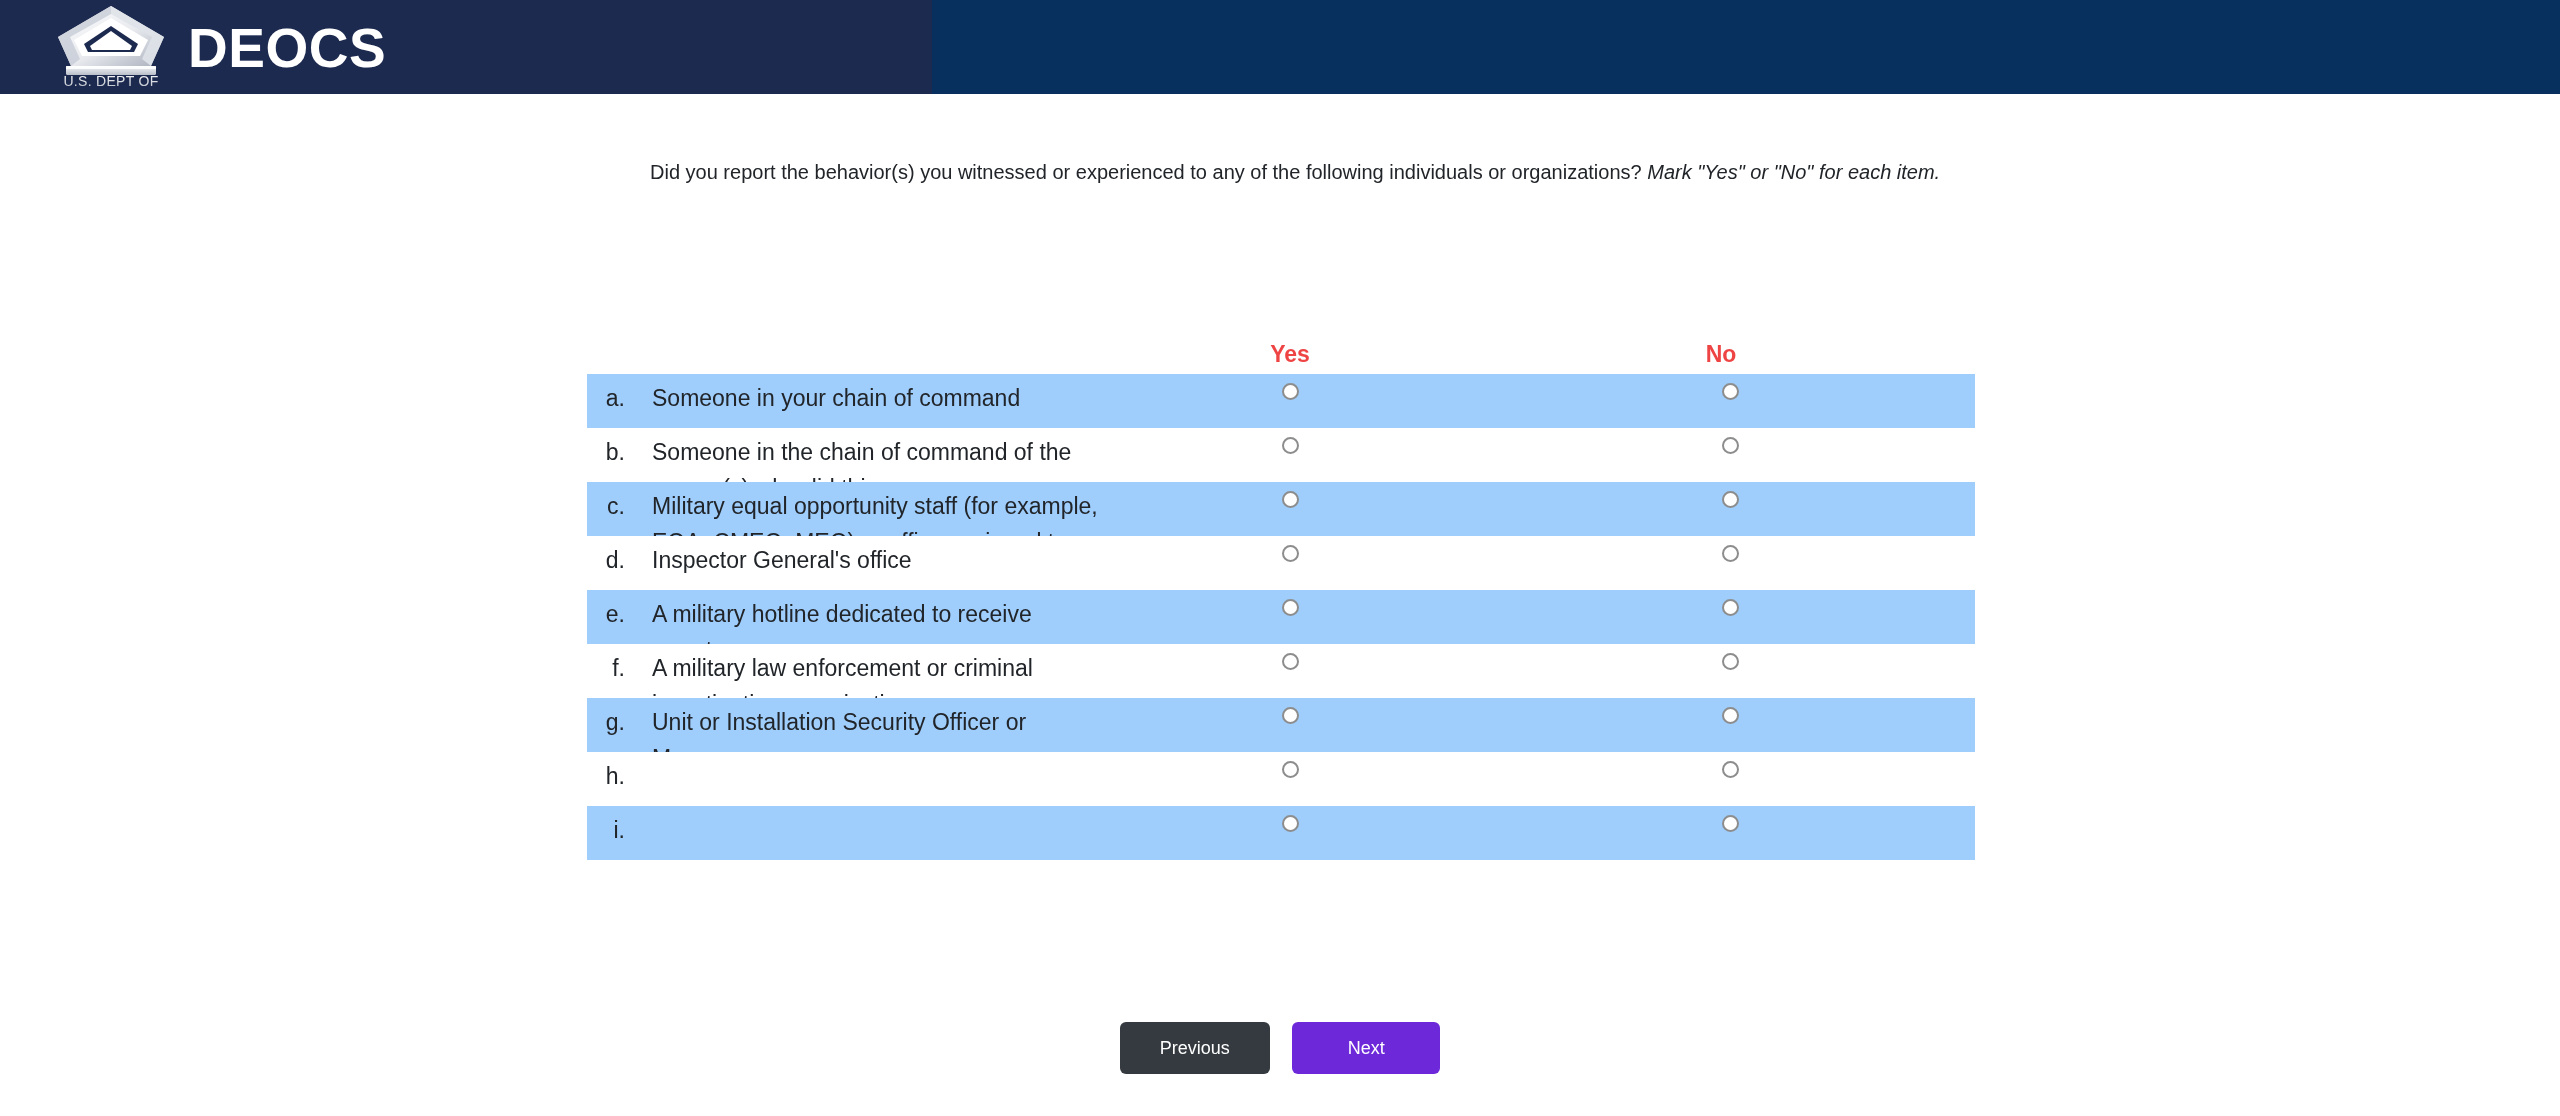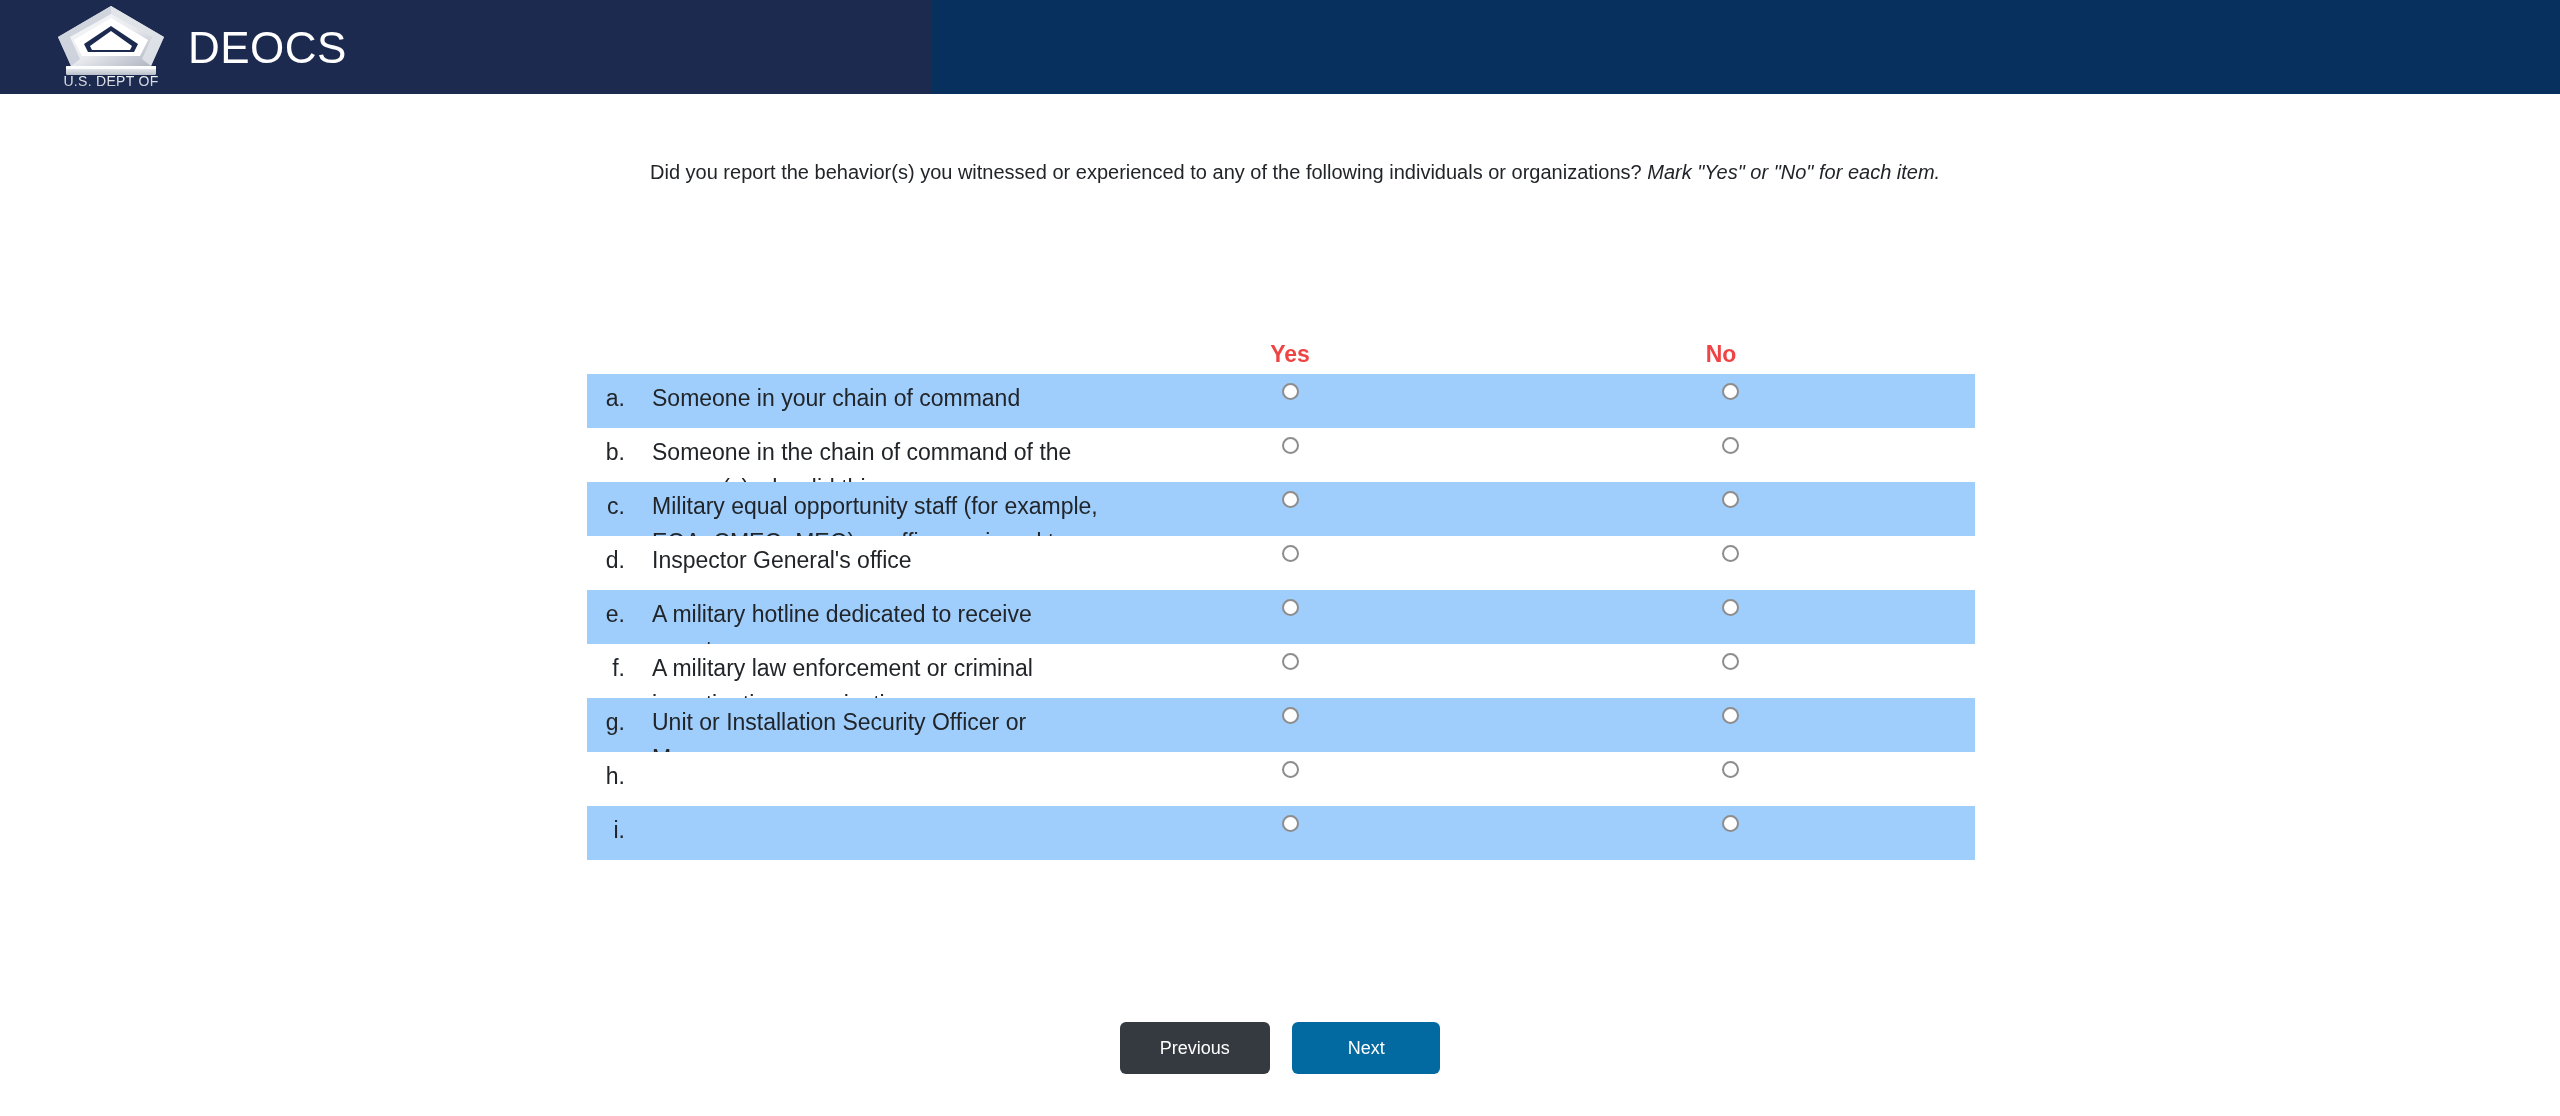--- a/index.html
+++ b/index.html
@@ -49,22 +49,22 @@
   }
   .dod-logo {
     position: relative;
     width: 118px;
     height: 86px;
     margin-left: 52px;
     display: block;
   }
   .brand-title {
     color: #ffffff;
-    font-size: 44px;
-    font-weight: normal;
+    font-size: 55px;
+    font-weight: bold;
     letter-spacing: 0.5px;
     line-height: 1;
     margin-left: 18px;
     margin-top: 2px;
     white-space: nowrap;
   }
 
   
   .content {
     position: absolute;
@@ -189,21 +189,21 @@
     padding: 11px 0;
     width: 150px;
     cursor: pointer;
     line-height: 30px;
   }
   .btn-previous {
     background: #343a40;
     margin-right: 18px;
   }
   .btn-next {
-    background: #0369a1;
+    background: #6d28d9;
     width: 148px;
   }
 </style>
 </head>
 <body>
 
 <div class="top-strip"></div>
 
 <div class="site-header">
   <div class="header-left-band"></div>

